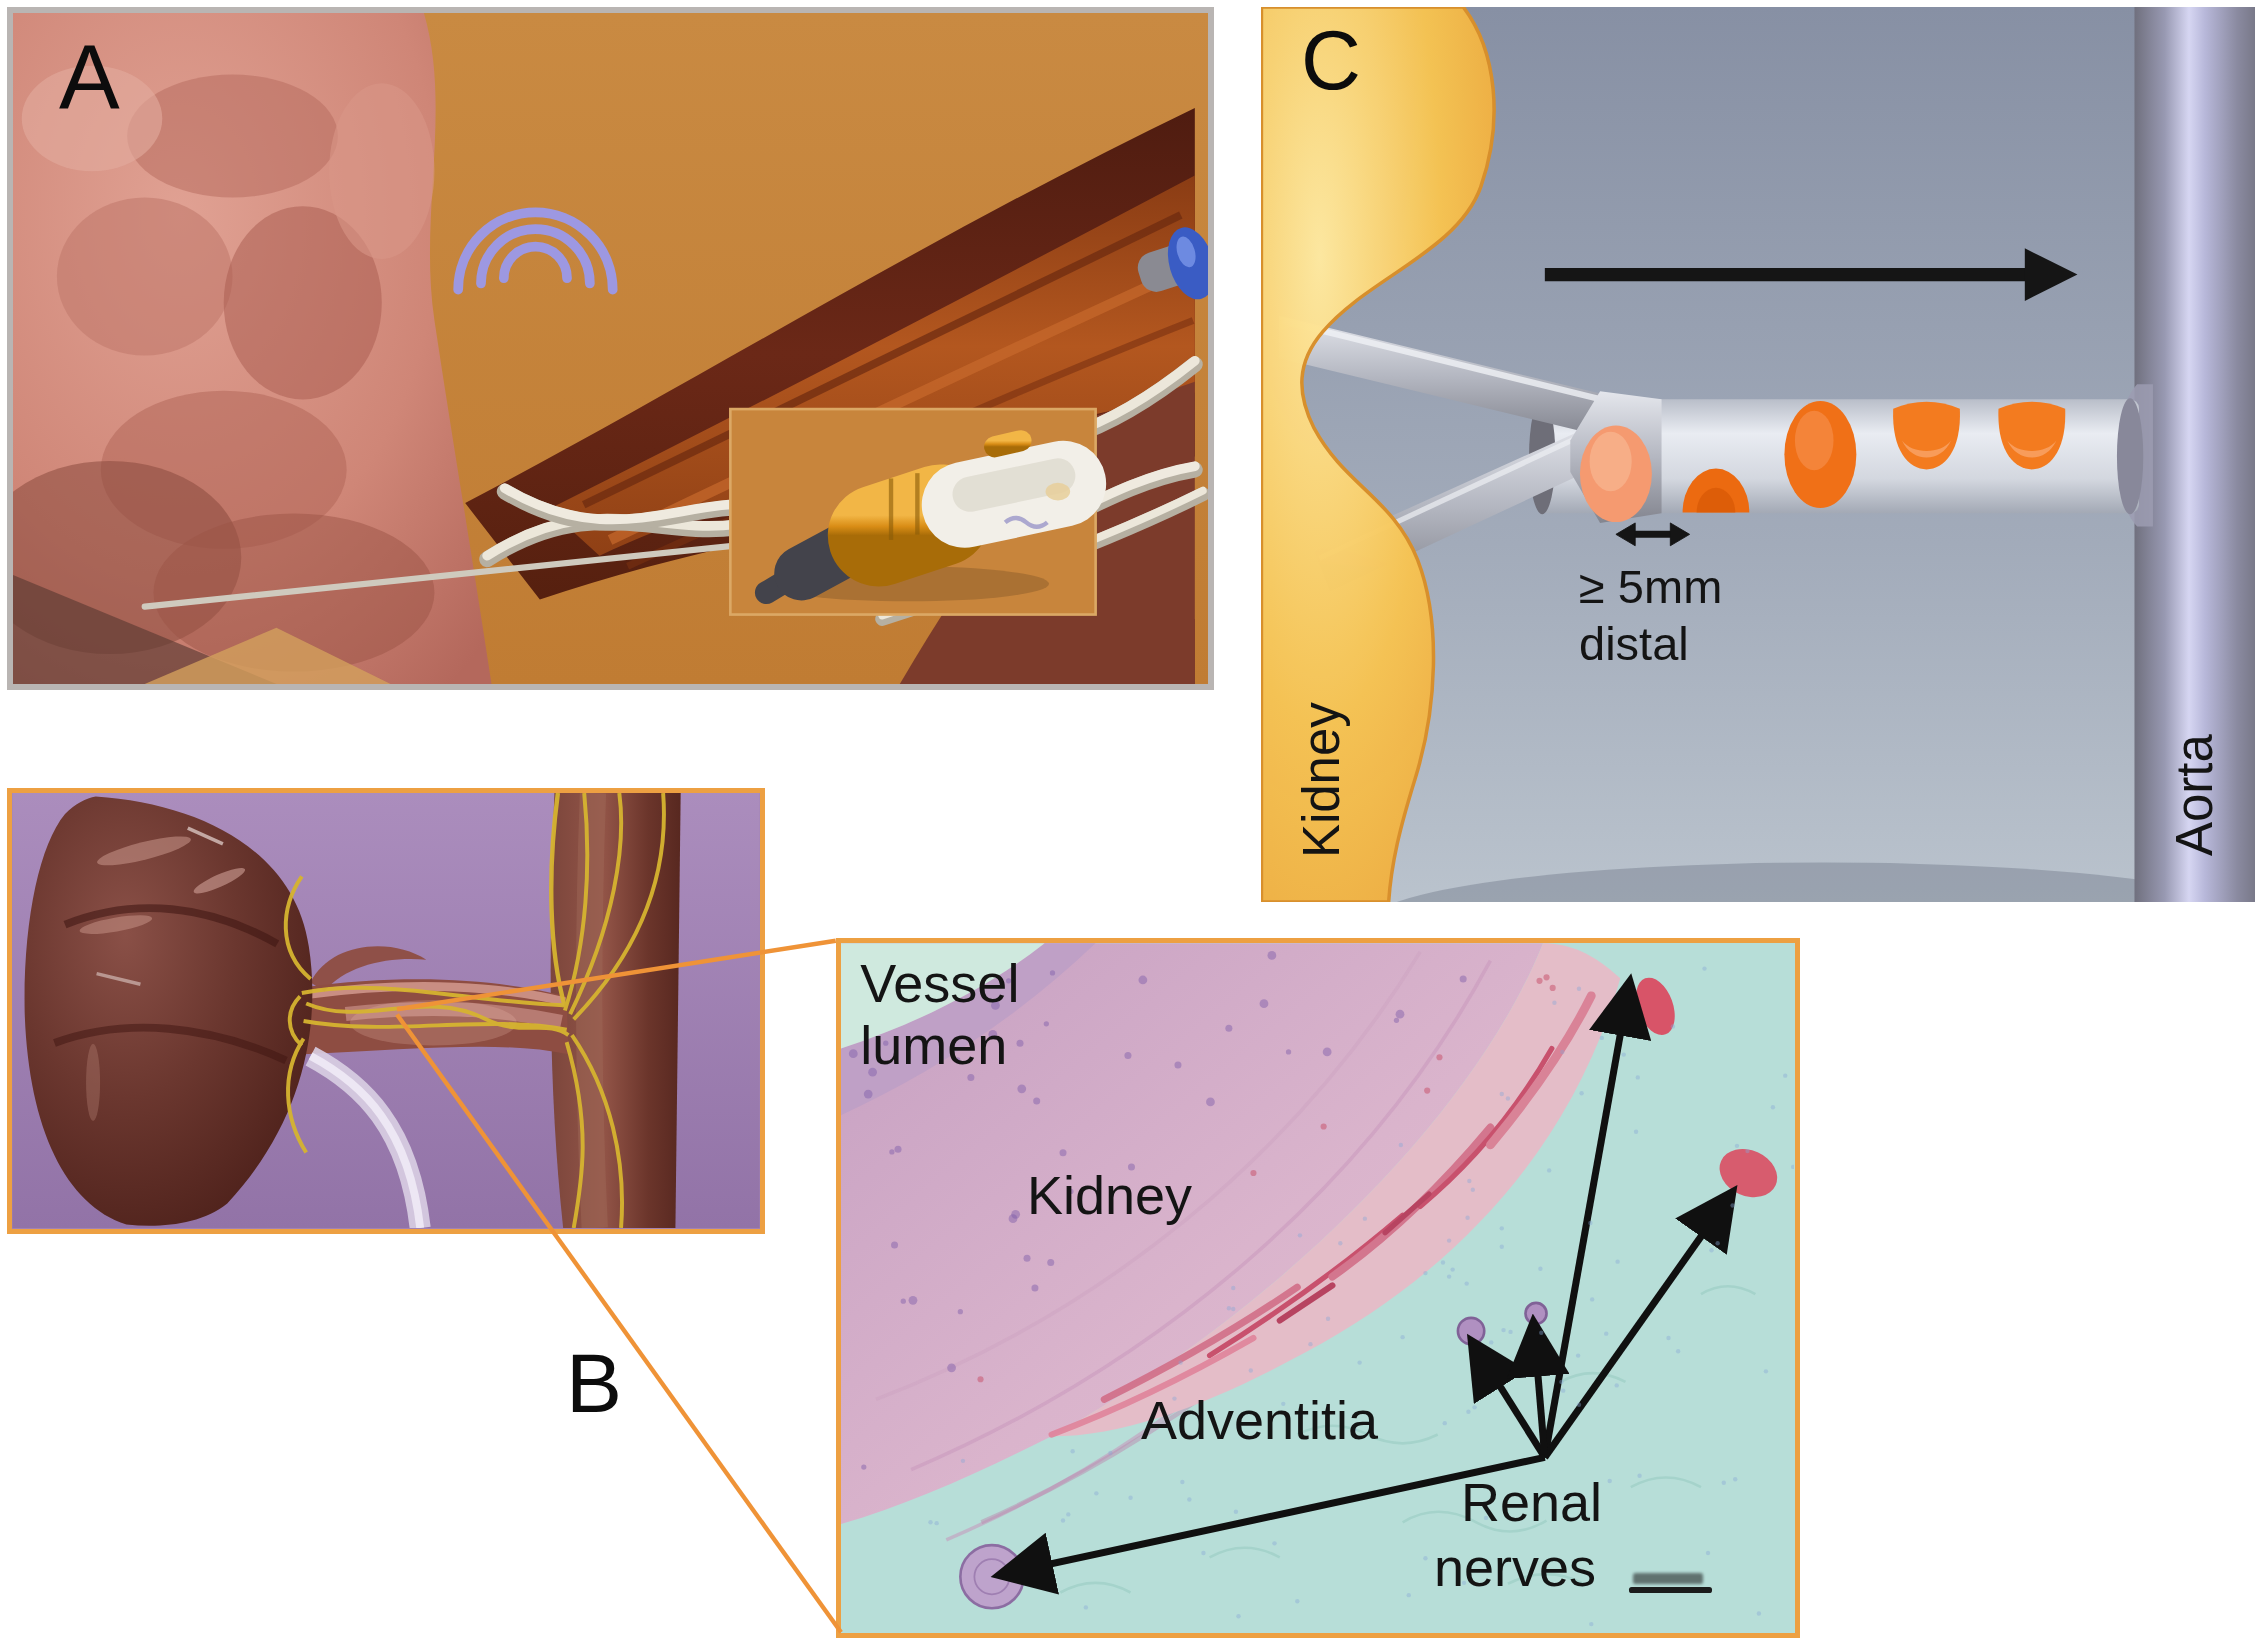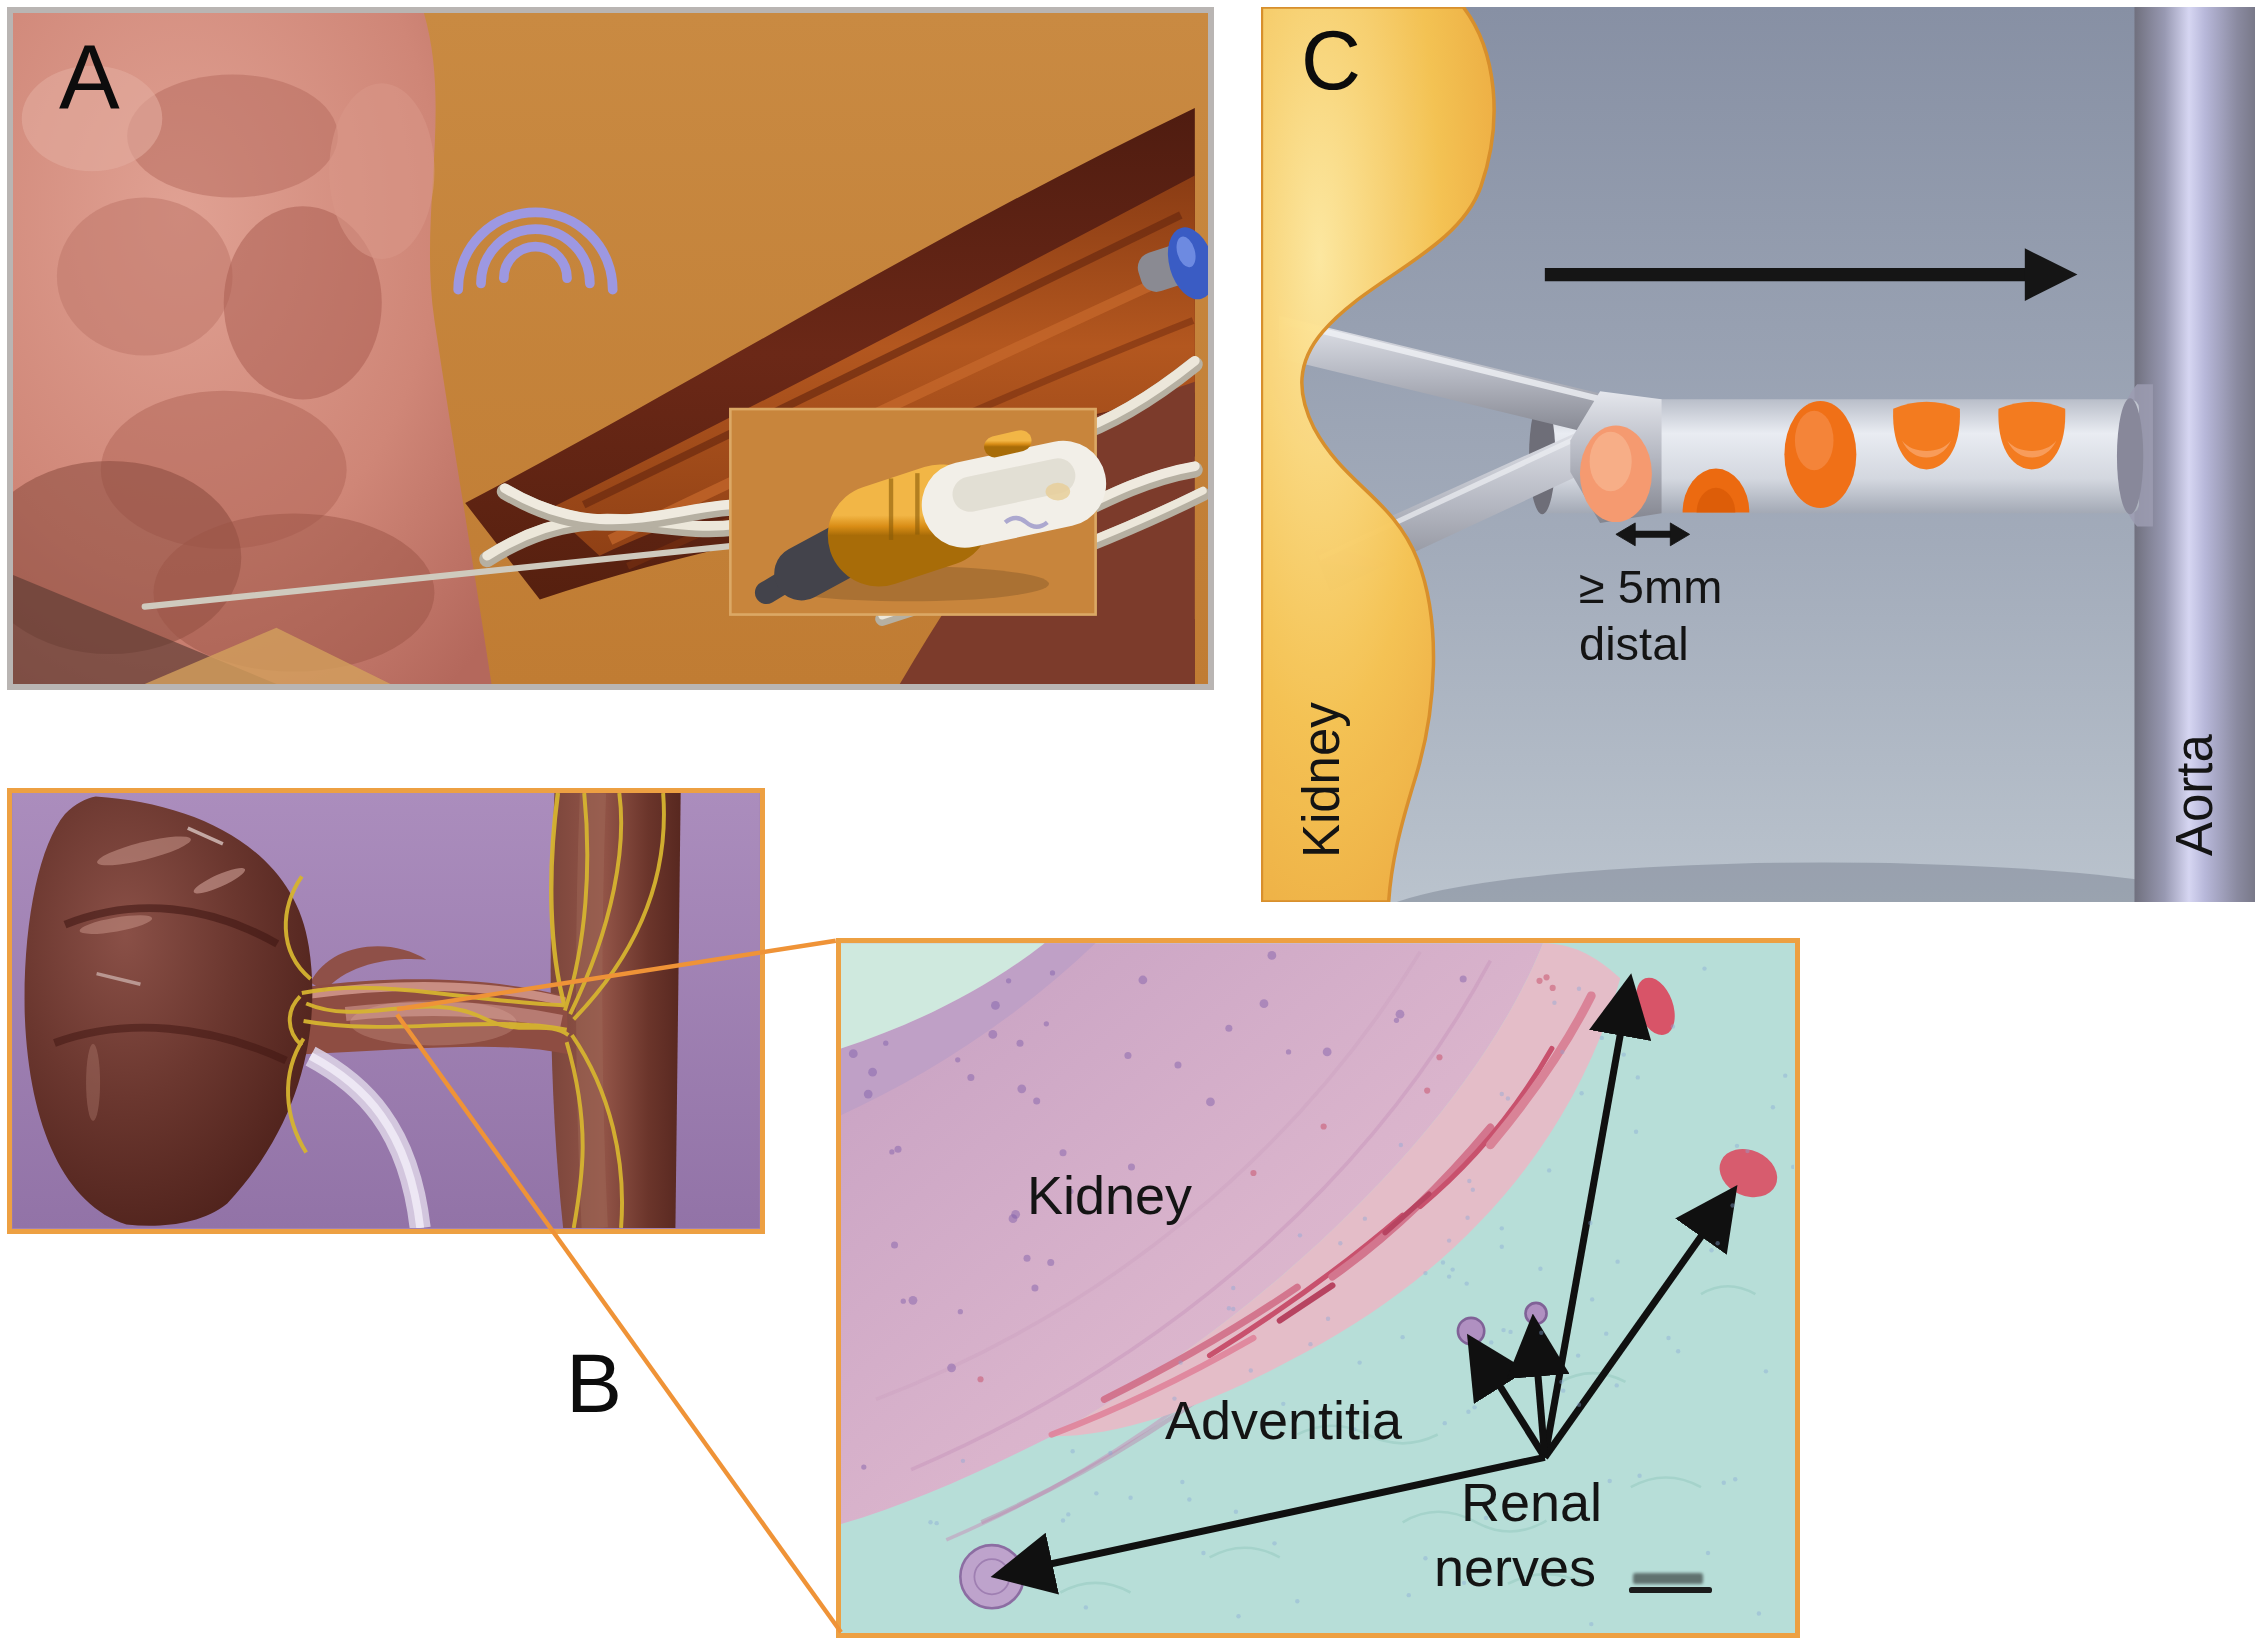--- a/index.html
+++ b/index.html
@@ -419,22 +419,26 @@
           <circle r="2.5" fill="#86a8d8" opacity="0.4" cx="585" cy="554"></circle>
           <circle r="3.5" fill="#c85570" opacity="0.55" cx="682" cy="130"></circle>
           <circle r="2.5" fill="#86a8d8" opacity="0.4" cx="841" cy="526"></circle>
           <circle r="2.5" fill="#86a8d8" opacity="0.4" cx="1062" cy="187"></circle>
           <circle r="2.5" fill="#86a8d8" opacity="0.4" cx="259" cy="651"></circle>
           <circle r="2.5" fill="#86a8d8" opacity="0.4" cx="693" cy="380"></circle>
           <circle r="5" fill="#7c5ca8" opacity="0.45" cx="14" cy="126"></circle>
         </g>
     </svg>
 
+    <div class="lbl histLbl" style="left:19.3px;top:8.8px;">
+      <div>Vessel</div>
+      <div>lumen</div>
+    </div>
     <div class="lbl histLbl" style="left:186px;top:221px;">Kidney</div>
-    <div class="lbl histLbl" style="left:324px;top:446px;">Adventitia</div>
+    <div class="lbl histLbl" style="left:300px;top:446px;">Adventitia</div>
     <div class="lbl histLbl" style="left:620px;top:528px;">Renal</div>
     <div class="lbl histLbl" style="left:593px;top:593px;">nerves</div>
     <div id="scaleSmudge" style="left:792px;top:630px;"></div>
     <div id="scaleBar" style="left:788px;top:644px;"></div>
   </div>
 
   <div id="panelC" class="panel">
     <svg width="995" height="895" viewBox="0 0 1133 1020">
       <defs>
         <linearGradient id="cBg" x1="0" y1="0" x2="0" y2="1">

